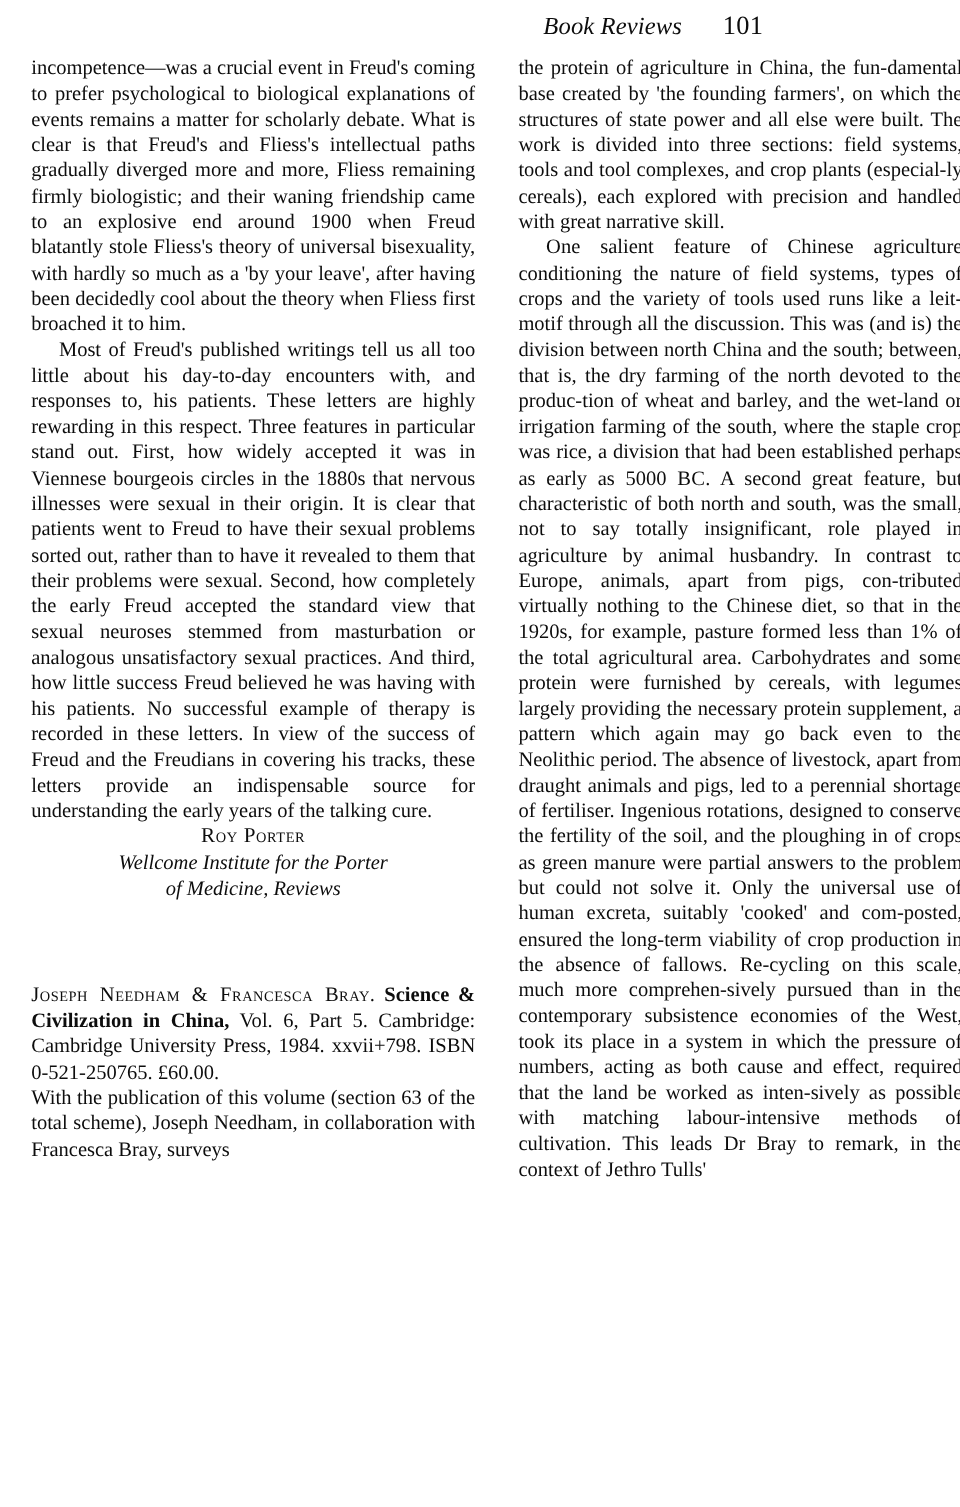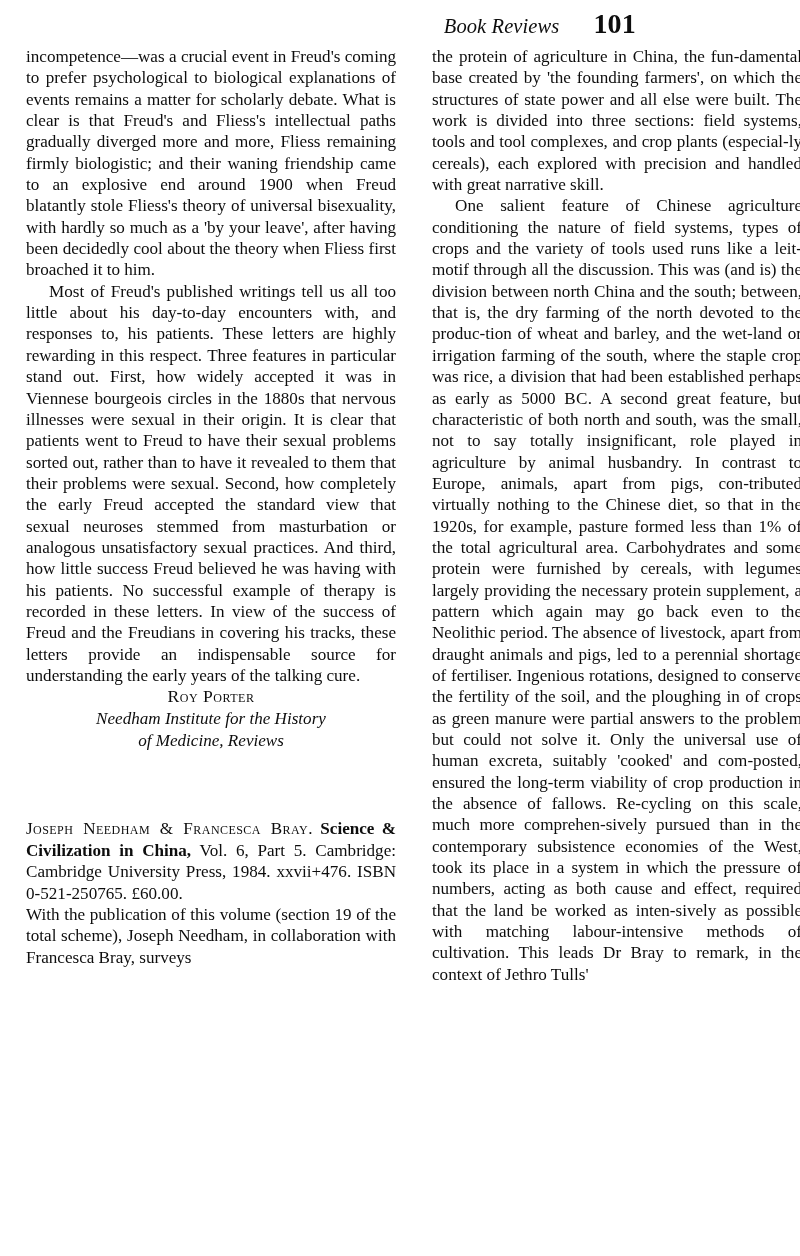--- a/index.html
+++ b/index.html
@@ -33,22 +33,22 @@
     display: flex;
     align-items: baseline;
     gap: 34px;
   }
   .running-head .rh-title {
     font-style: italic;
     font-size: 20.5px;
     letter-spacing: 0.1px;
   }
   .running-head .rh-folio {
-    font-size: 28px;
-    font-weight: 700;
+    font-size: 22px;
+    font-weight: 400;
     letter-spacing: 0.2px;
   }
 
   
   .columns {
     position: absolute;
     top: 46px;
     left: 26px;
     width: 776px;
     display: flex;
@@ -135,35 +135,35 @@
   <div class="columns">
 
     <div class="col">
 
       <p class="body">incompetence—was a crucial event in Freud's coming to prefer psychological to biological explanations of events remains a matter for scholarly debate. What is clear is that Freud's and Fliess's intellectual paths gradually diverged more and more, Fliess remaining firmly biologistic; and their waning friendship came to an explosive end around 1900 when Freud blatantly stole Fliess's theory of universal bisexuality, with hardly so much as a 'by your leave', after having been decidedly cool about the theory when Fliess first broached it to him.</p>
 
       <p class="body indent">Most of Freud's published writings tell us all too little about his day-to-day encounters with, and responses to, his patients. These letters are highly rewarding in this respect. Three features in particular stand out. First, how widely accepted it was in Viennese bourgeois circles in the 1880s that nervous illnesses were sexual in their origin. It is clear that patients went to Freud to have their sexual problems sorted out, rather than to have it revealed to them that their problems were sexual. Second, how completely the early Freud accepted the standard view that sexual neuroses stemmed from masturbation or analogous unsatisfactory sexual practices. And third, how little success Freud believed he was having with his patients. No successful example of therapy is recorded in these letters. In view of the success of Freud and the Freudians in covering his tracks, these letters provide an indispensable source for understanding the early years of the talking cure.</p>
 
       <div class="signature">
         <span class="reviewer">Roy Porter</span>
-        <span class="affiliation">Needham Institute for the History</span>
+        <span class="affiliation">Wellcome Institute for the Porter</span>
         <span class="affiliation">of Medicine, Reviews</span>
       </div>
 
       <div class="citation">
         <span class="authors">Joseph Needham &amp; Francesca Bray.</span>
         <span class="booktitle">Science &amp; Civilization in China,</span>
         <span>Vol. 6, Part 5.</span>
         <span>Cambridge: Cambridge University Press, 1984.</span>
-        <span>xxvii+476.</span>
+        <span>xxvii+798.</span>
         <span>ISBN 0-521-250765.</span>
         <span>£60.00.</span>
       </div>
 
-      <p class="body after-citation last-flush">With the publication of this volume (section 19 of the total scheme), Joseph Needham, in collaboration with Francesca Bray, surveys</p>
+      <p class="body after-citation last-flush">With the publication of this volume (section 63 of the total scheme), Joseph Needham, in collaboration with Francesca Bray, surveys</p>
     </div>
 
     <div class="col">
 
       <p class="body"><span>the protein of agriculture in China, the fun-</span><span>damental base created by 'the founding farmers', on which the structures of state power and all else were built. The work is divided into three sections: field systems, tools and tool complexes, and crop plants (especial-ly cereals), each explored with precision and handled with great narrative skill.</span></p>
 
       <p class="body indent last-flush"><span>One salient feature of Chinese agriculture conditioning the nature of field systems, types of crops and the variety of tools used runs like a leit-motif through all the discussion. This was (and is) the division between north China and the south; between, that is, the dry farming of the north devoted to the produc-tion of wheat and barley, and the wet-land or irrigation farming of the south, where the staple crop was rice, a division that had been established perhaps as early as 5000 </span><span class="sc">BC</span><span>. A second great feature, but characteristic of both north and south, was the small, not to say totally insignificant, role played in agriculture by animal husbandry. In contrast to Europe, animals, apart from pigs, con-tributed virtually nothing to the Chinese diet, so that in the 1920s, for example, pasture formed less than 1% of the total agricultural area. Carbohydrates and some protein were furnished by cereals, with legumes largely providing the necessary protein supplement, a pattern which again may go back even to the Neolithic period. The absence of livestock, apart from draught animals and pigs, led to a perennial shortage of fertiliser. Ingenious rotations, designed to conserve the fertility of the soil, and the ploughing in of crops as green manure were partial answers to the problem but could not solve it. Only the universal use of human excreta, suitably 'cooked' and com-posted, ensured the long-term viability of crop production in the absence of fallows. Re-cycling on this scale, much more comprehen-sively pursued than in the contemporary subsistence economies of the West, took its place in a system in which the pressure of numbers, acting as both cause and effect, required that the land be worked as inten-sively as possible with matching labour-intensive methods of cultivation. This leads Dr Bray to remark, in the context of Jethro Tulls'</span></p>
     </div>
 
   </div>

